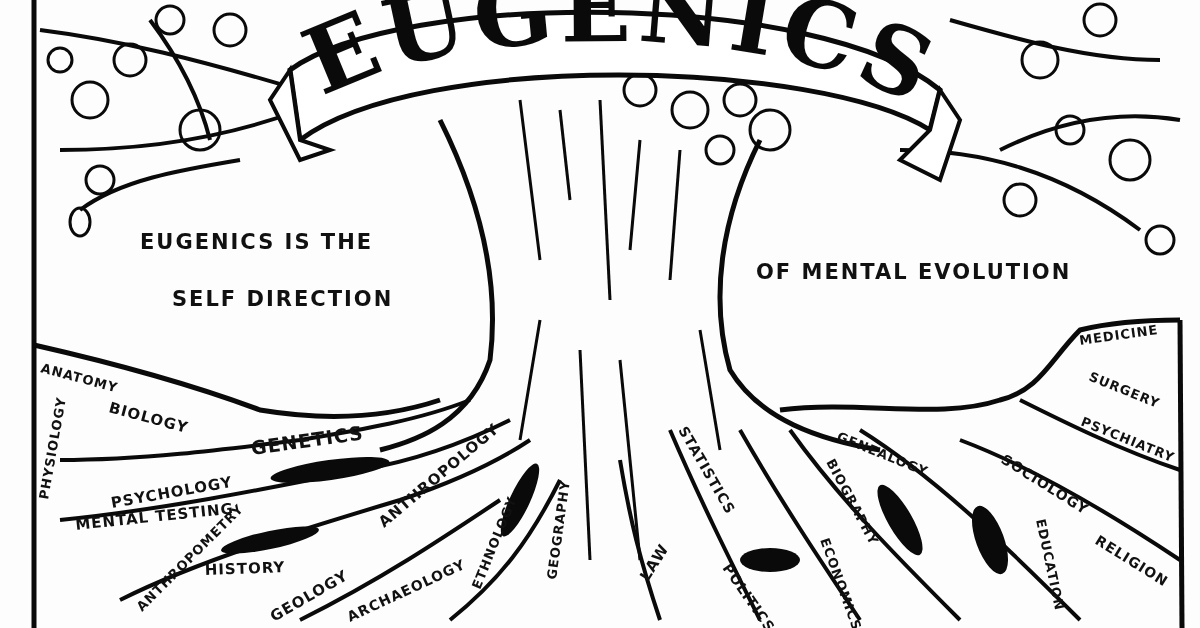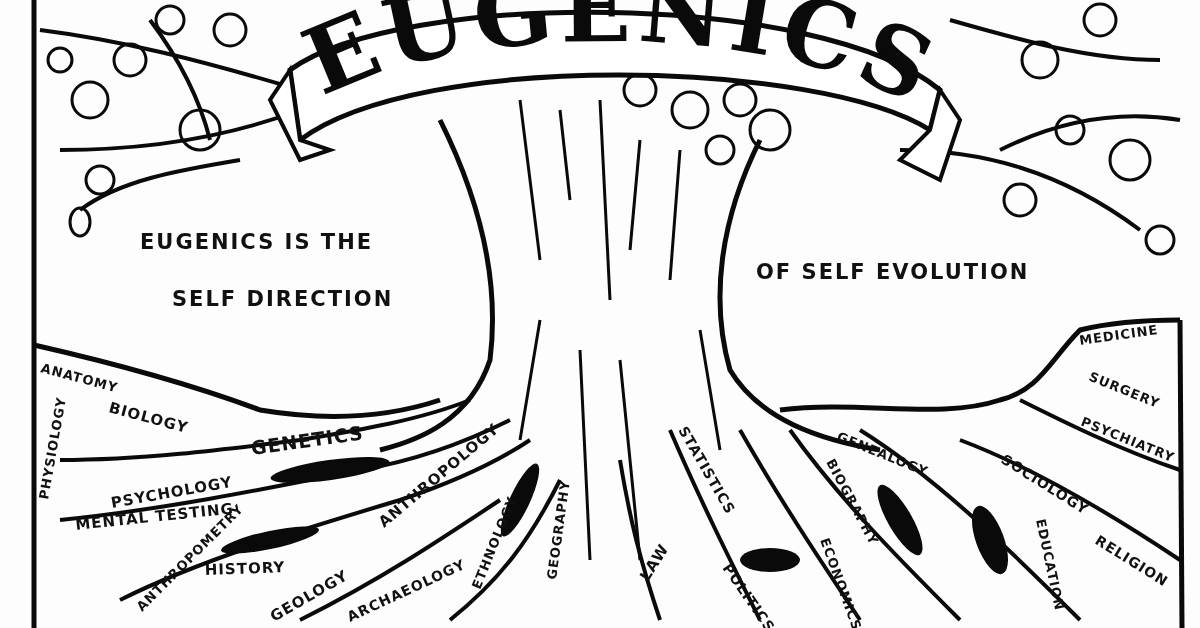--- a/index.html
+++ b/index.html
@@ -142,14 +142,14 @@
       <text class="root-label" font-size="13" transform="translate(1036 520) rotate(78)">EDUCATION</text>
       <text class="root-label" font-size="14" transform="translate(1094 543) rotate(32)">RELIGION</text>
       <text class="root-label" font-size="13" transform="translate(1080 425) rotate(22)">PSYCHIATRY</text>
       <text class="root-label" font-size="13" transform="translate(1088 380) rotate(22)">SURGERY</text>
       <text class="root-label" font-size="13" transform="translate(1080 345) rotate(-8)">MEDICINE</text>
     </g>
   </svg>
 
   <div class="caption" style="left:172px; top:287px;">SELF DIRECTION</div>
   <div class="caption" style="left:140px; top:230px;">EUGENICS IS THE</div>
-  <div class="caption" style="left:756px; top:260px;">OF SELF EVOLUTION</div>
+  <div class="caption" style="left:756px; top:260px;">OF MENTAL EVOLUTION</div>
 </div>
 
 </body></html>

